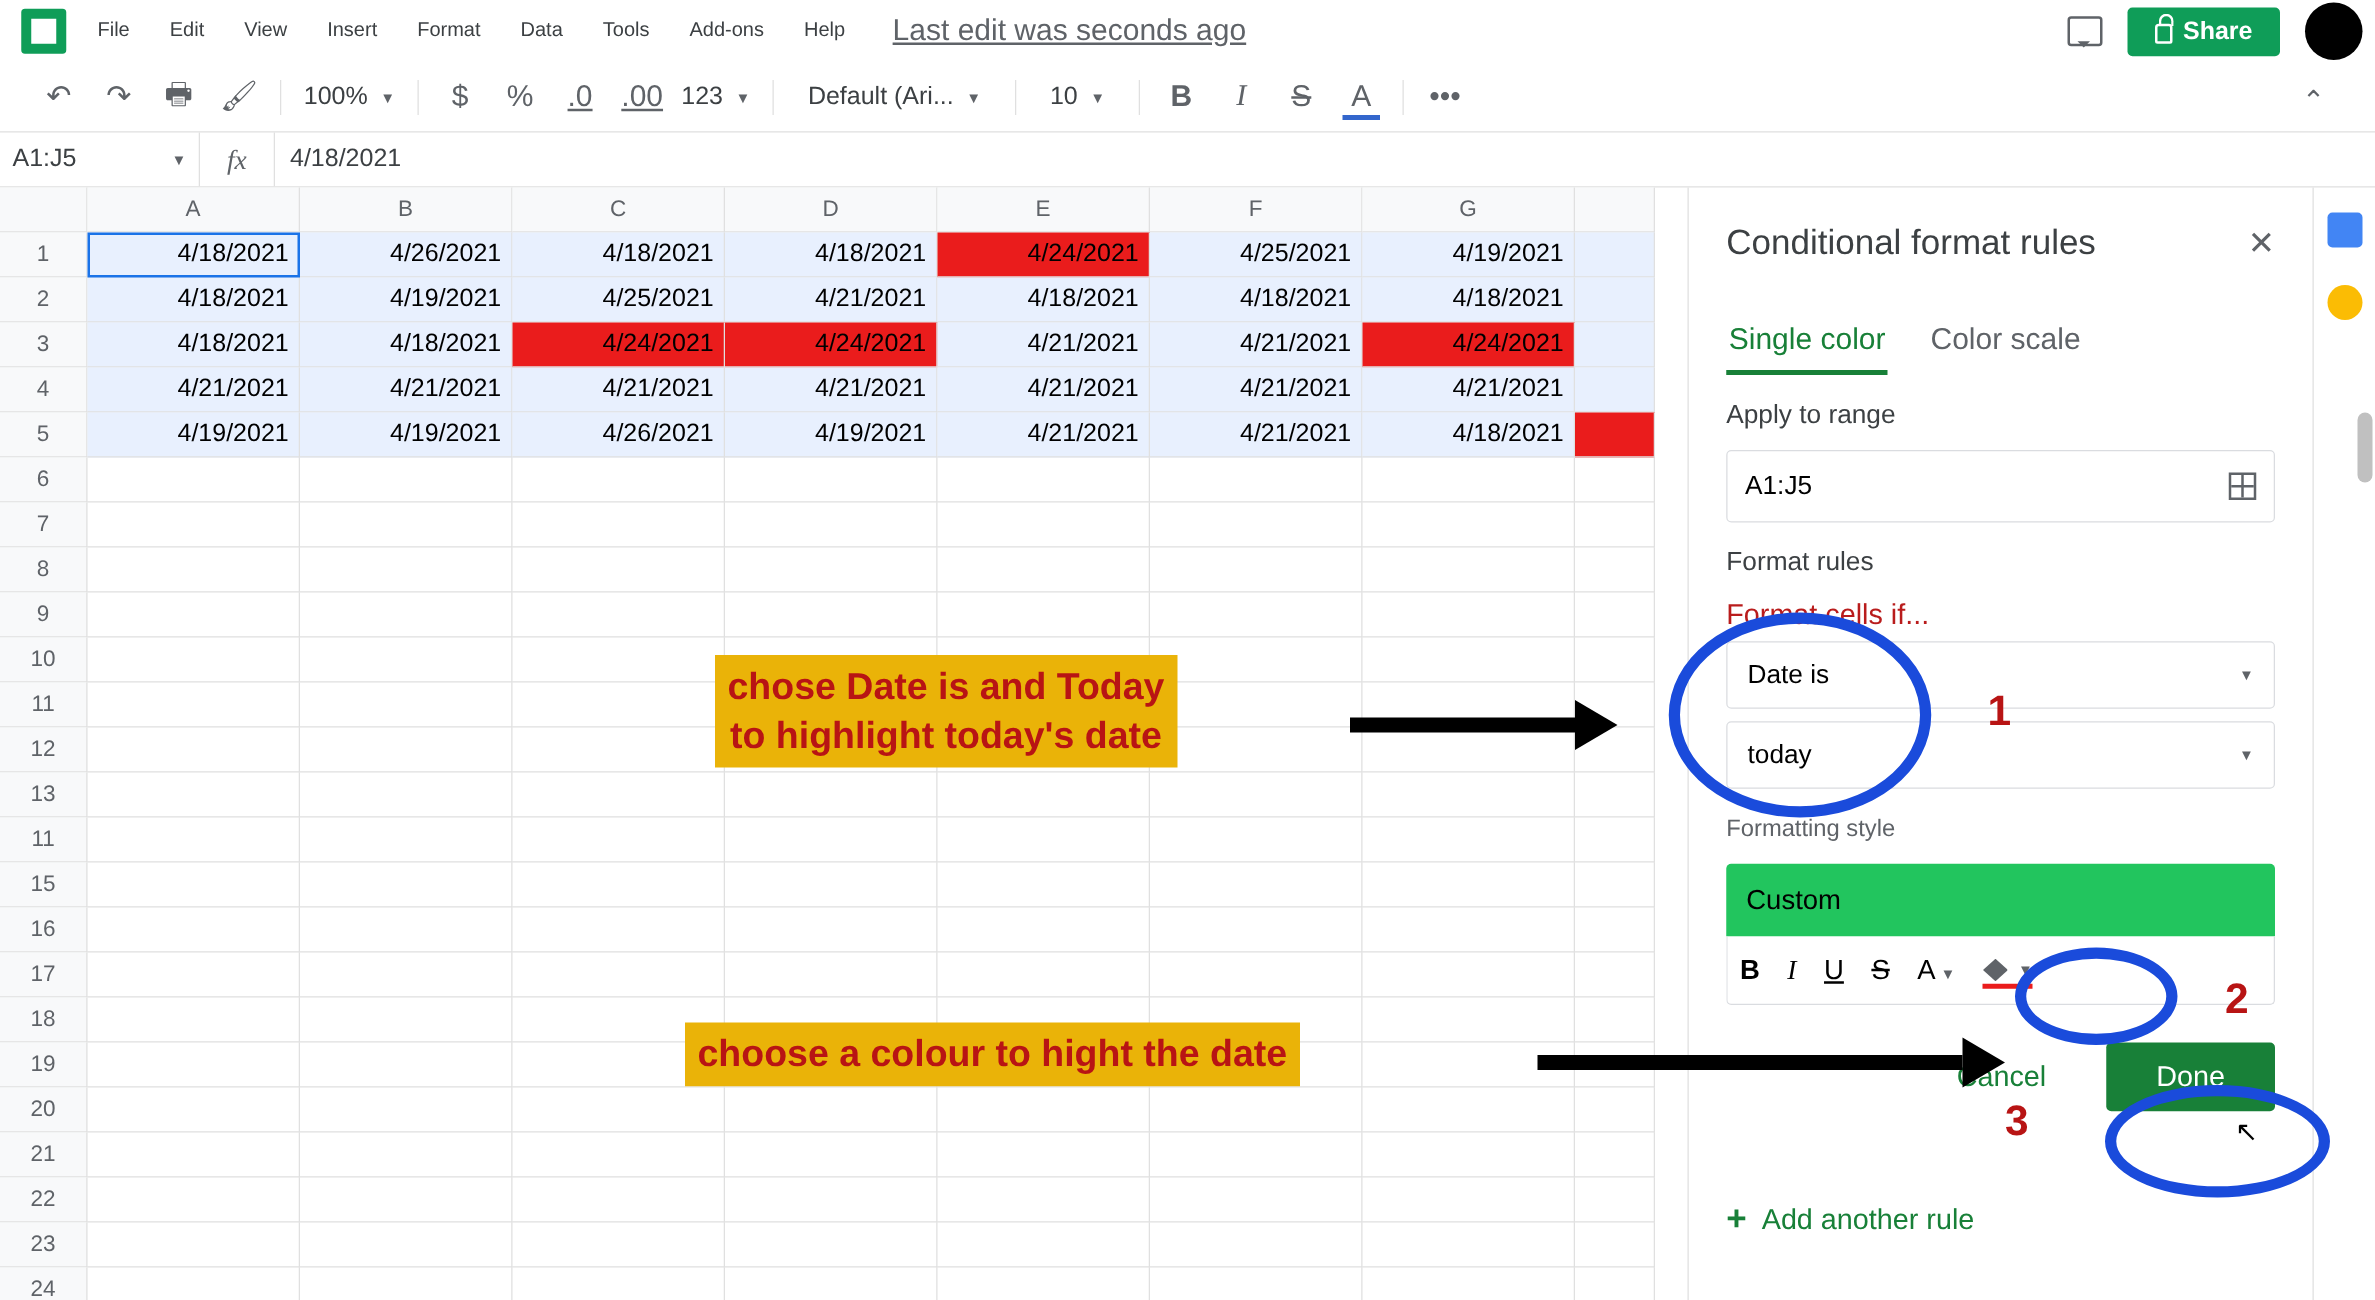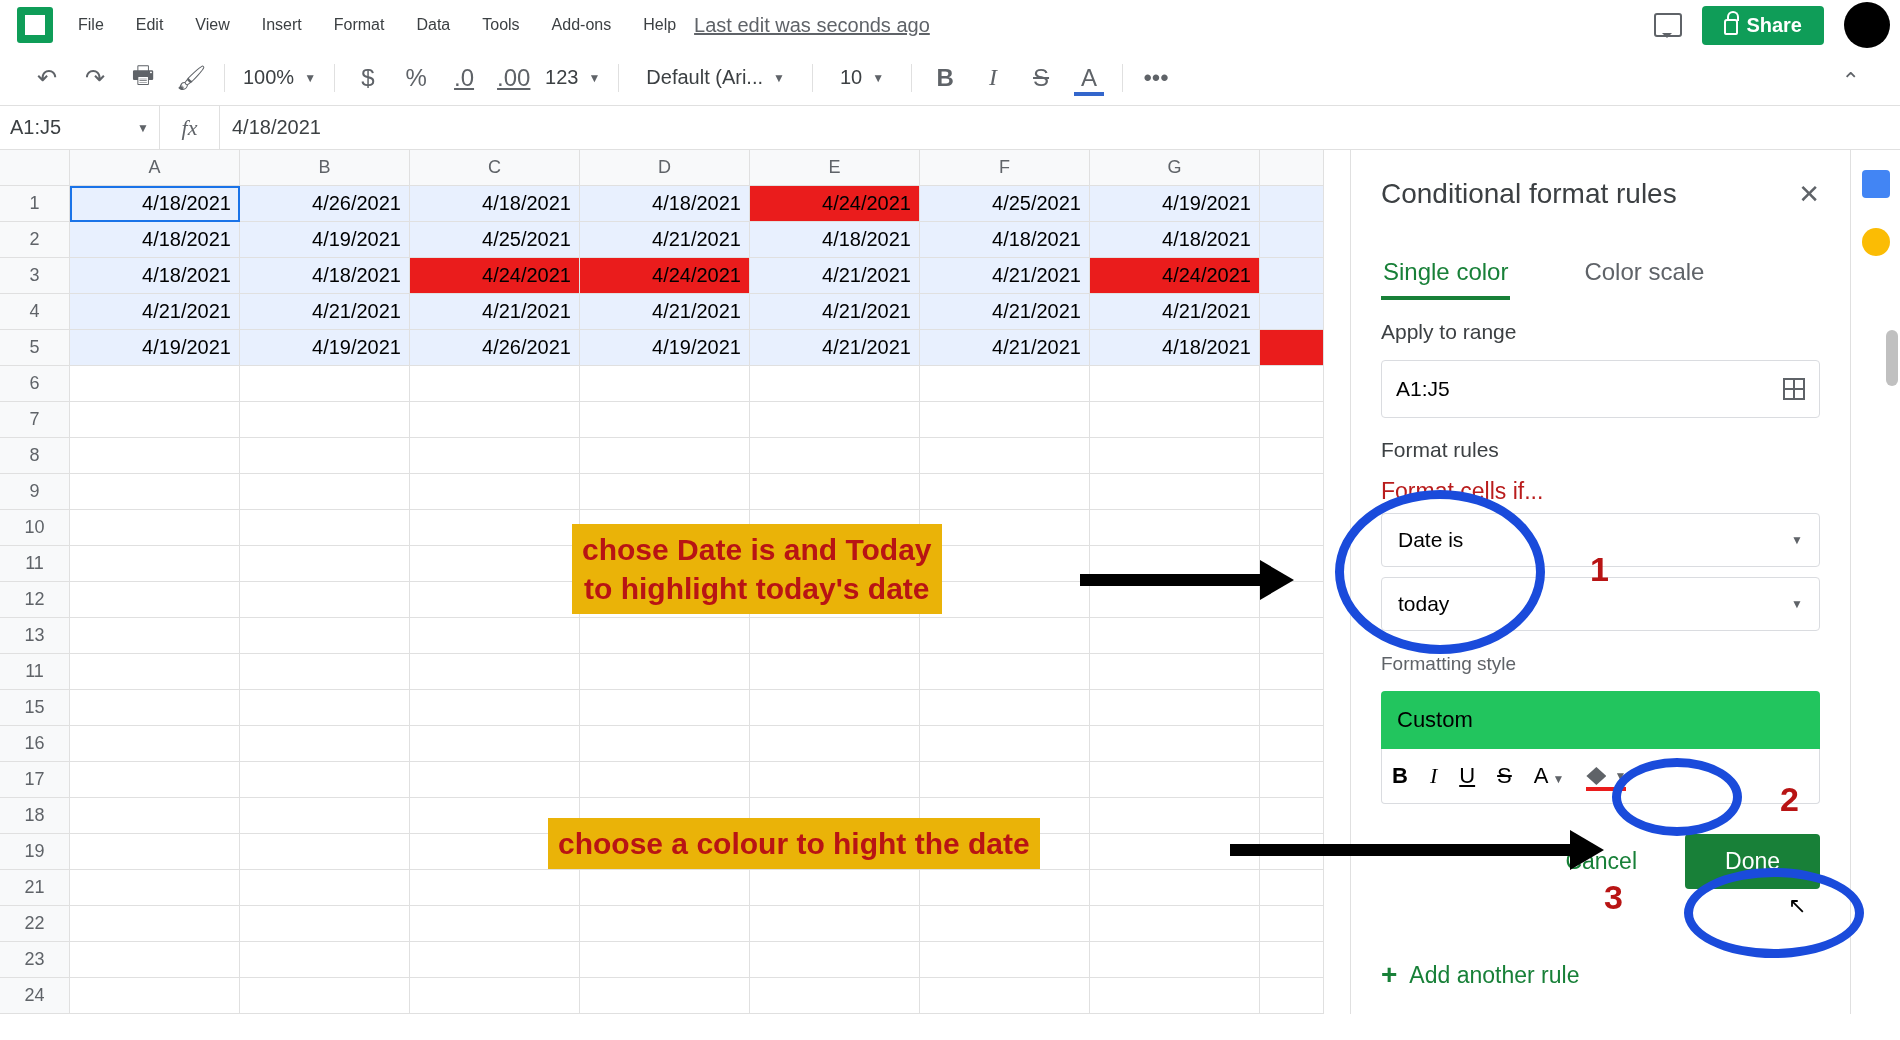--- a/index.html
+++ b/index.html
@@ -4,21 +4,21 @@
 <style>
 * { margin: 0; padding: 0; box-sizing: border-box; font-family: Arial, sans-serif; }
 body { background: #fff; overflow: hidden; width: 1900px; height: 1040px; position: relative; }
 
 
 .menubar { display: flex; align-items: center; height: 50px; padding: 0 10px; gap: 4px; }
 .logo { width: 50px; height: 40px; display:flex; align-items:center; justify-content:center;}
 .logo-inner { width: 36px; height: 36px; background: #0f9d58; border-radius: 3px; position: relative; }
 .logo-inner::after { content:''; position:absolute; left:8px; top:8px; width:20px; height:20px; background:#fff; }
 .menu-item { padding: 6px 14px; font-size: 16px; color: #3c4043; cursor: pointer; }
-.last-edit { color: #5f6368; font-size: 20px; text-decoration: underline; }
+.last-edit { color: #5f6368; font-size: 24px; text-decoration: underline; margin-left: 20px; }
 .right-actions { position:absolute; right:10px; top:0; display:flex; align-items:center; gap:20px; height:50px;}
 .share-btn { background:#0f9d58; color:#fff; padding:8px 22px; border-radius:4px; font-size:20px; font-weight:bold; display:flex; align-items:center; gap:8px;}
 .lock-icon{width:14px;height:16px;border:2px solid #fff;border-radius:3px 3px 2px 2px;position:relative;margin-top:4px;}
 .lock-icon::before{content:'';position:absolute;top:-10px;left:1px;width:8px;height:8px;border:2px solid #fff;border-bottom:none;border-radius:6px 6px 0 0;}
 .avatar { width:46px; height:46px; background:#000; border-radius:50%; }
 .comment-icon{width:28px;height:24px;border:2px solid #5f6368;border-radius:3px;position:relative;}
 .comment-icon::after{content:'';position:absolute;left:6px;bottom:-8px;width:0;height:0;border:5px solid transparent;border-top-color:#5f6368;}
 
 
 .toolbar { display:flex; align-items:center; height:56px; padding:0 32px; gap:18px; border-bottom:1px solid #e0e0e0; position:relative;}
@@ -48,21 +48,21 @@
 .cell{width:170px;border-right:1px solid #e0e0e0;border-bottom:1px solid #e0e0e0;padding:0 8px;font-size:20px;color:#000;display:flex;align-items:center;justify-content:flex-end;}
 .sel{background:#e8f0fe;}
 .hl{background:#ea1c1c !important;color:#000;}
 .extra-cell{width:64px;border-right:1px solid #e0e0e0;border-bottom:1px solid #e0e0e0;}
 .active-outline{position:absolute;border:2px solid #1a73e8;pointer-events:none;}
 
 
 .panel{width:500px;border-left:1px solid #e0e0e0;padding:0 30px;overflow:visible;position:relative;}
 .panel-title{font-size:28px;color:#3c4043;padding:28px 0 10px;display:flex;justify-content:space-between;align-items:center;gap:39px;}
 .close-x{font-size:26px;color:#5f6368;cursor:pointer;}
-.tabs{display:flex;gap:72px;margin:28px 0 18px;}
+.tabs{display:flex;gap:32px;margin:28px 0 18px;}
 .tab{font-size:24px;color:#5f6368;padding:10px 2px;cursor:pointer;}
 .tab.active{color:#188038;border-bottom:4px solid #188038;font-weight:500;}
 .section-label{font-size:21px;color:#3c4043;margin:20px 0 16px;}
 .sub-label{font-size:23px;color:#b91c1c;margin:10px 0 8px;}
 .range-input{display:flex;align-items:center;justify-content:space-between;border:1px solid #dadce0;border-radius:4px;padding:16px 14px;font-size:21px;}
 .grid-ico{display:inline-block;width:22px;height:22px;border:2px solid #5f6368;position:relative;}
 .grid-ico::before{content:'';position:absolute;left:0;top:50%;width:100%;height:2px;background:#5f6368;transform:translateY(-1px);}
 .grid-ico::after{content:'';position:absolute;top:0;left:50%;width:2px;height:100%;background:#5f6368;transform:translateX(-1px);}
 .select-box{display:flex;align-items:center;justify-content:space-between;border:1px solid #dadce0;border-radius:4px;padding:14px 16px;font-size:21px;margin-bottom:10px;}
 .style-preview{background:#22c55e;padding:16px;font-size:22px;border-radius:4px 4px 0 0;}
@@ -382,20 +382,31 @@
         <div class="cell"></div>
         <div class="cell"></div>
         <div class="cell"></div>
         <div class="cell"></div>
         <div class="cell"></div>
         <div class="cell"></div>
         <div class="cell"></div>
         <div class="extra-cell"></div>
       </div>
       <div class="row">
+        <div class="row-h">20</div>
+        <div class="cell"></div>
+        <div class="cell"></div>
+        <div class="cell"></div>
+        <div class="cell"></div>
+        <div class="cell"></div>
+        <div class="cell"></div>
+        <div class="cell"></div>
+        <div class="extra-cell"></div>
+      </div>
+      <div class="row">
         <div class="row-h">21</div>
         <div class="cell"></div>
         <div class="cell"></div>
         <div class="cell"></div>
         <div class="cell"></div>
         <div class="cell"></div>
         <div class="cell"></div>
         <div class="cell"></div>
         <div class="extra-cell"></div>
       </div>

